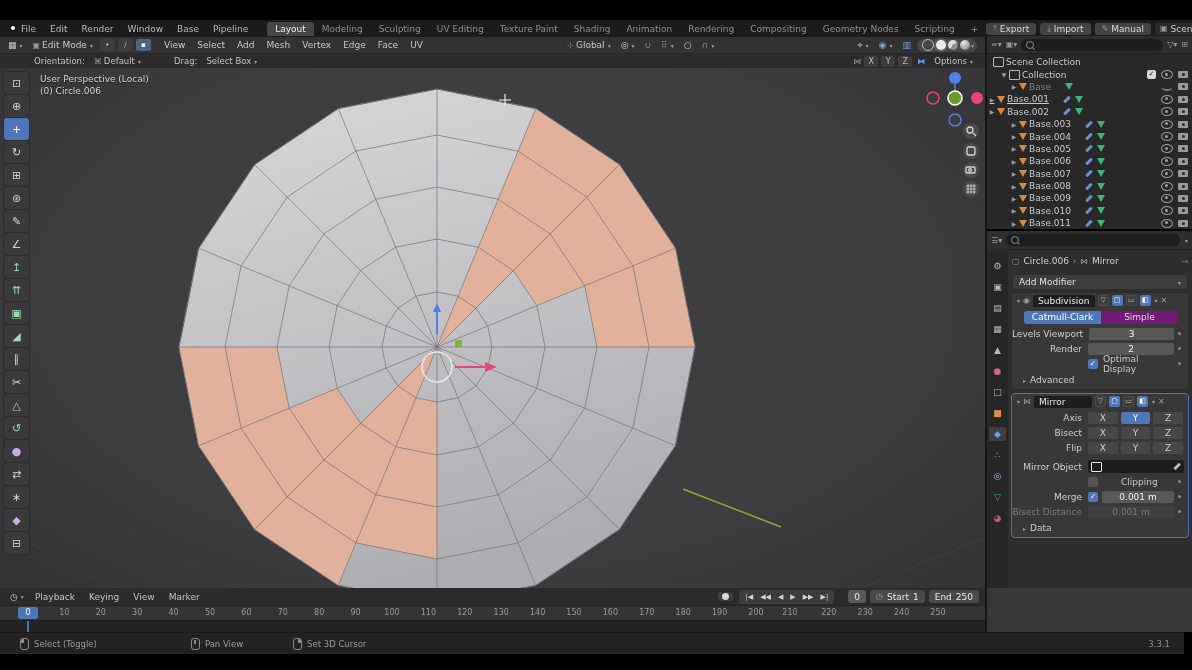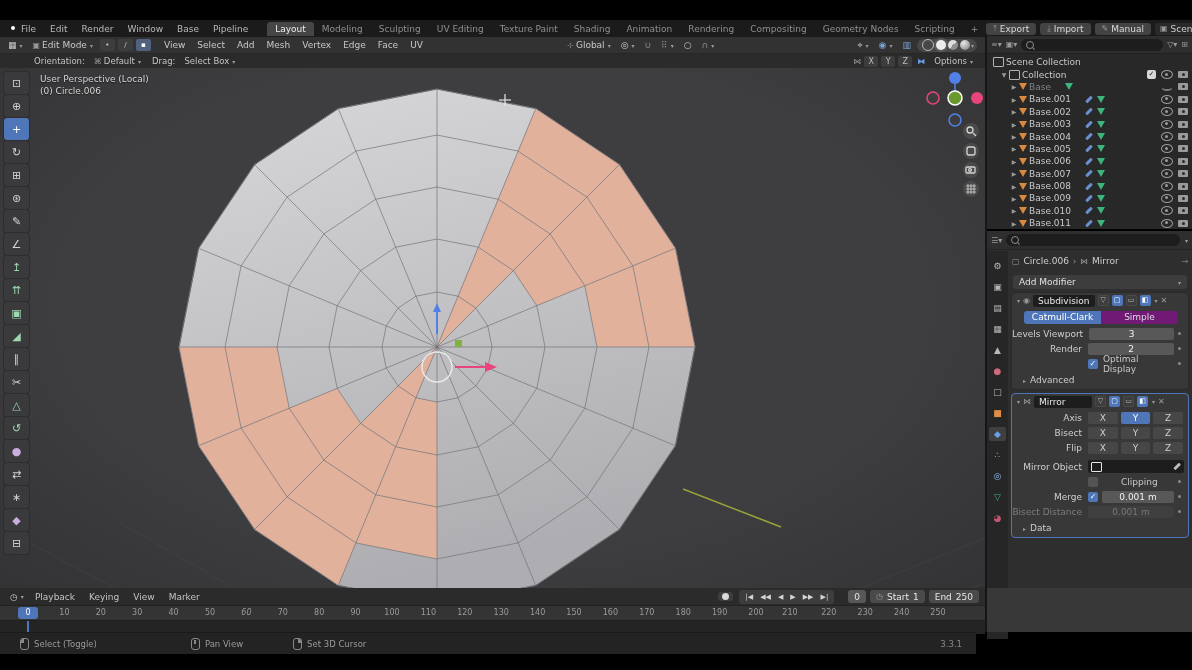--- a/index.html
+++ b/index.html
@@ -104,21 +104,21 @@
   #tl-header{height:17px;display:flex;align-items:center;font-size:9px;color:#c3c3c3;background:#2b2b2b;border-bottom:1px solid #222;}
   #tl-ruler{position:relative;height:14px;background:#343434;font-size:8px;color:#9b9b9b;}
   .tick-label{position:absolute;top:2px;transform:translateX(-50%);}
   #tl-lane{position:relative;height:13px;background:#242424;border-top:1px solid #1e1e1e;}
   #cur-frame-chip{position:absolute;top:1px;width:20px;height:12px;background:#4f76b8;border-radius:3px;color:#fff;text-align:center;line-height:12px;font-size:8px;}
   #playhead{position:absolute;width:2px;background:#4f76b8;}
   .tl-field{background:#4a4a4a;border-radius:3px;height:13px;display:flex;align-items:center;padding:0 6px;gap:4px;margin-left:4px;color:#e6e6e6;}
   .play-cluster{background:#3d3d3d;border-radius:3px;height:14px;display:flex;align-items:center;padding:0 3px;gap:1px;}
   .play-btn{font-size:7px;color:#d5d5d5;padding:0 3px;}
   
-  #statusbar{left:0;top:632px;width:976px;height:21px;background:#232323;display:flex;align-items:center;font-size:8.5px;color:#9a9a9a;border-top:1px solid #1a1a1a;}
+  #statusbar{left:0;top:632px;width:1184px;height:21px;background:#232323;display:flex;align-items:center;font-size:8.5px;color:#9a9a9a;border-top:1px solid #1a1a1a;}
   .mouse{width:7px;height:10px;border:1px solid #8a8a8a;border-radius:3px;position:relative;display:inline-block;margin-right:5px;}
   .mouse.lmb::after{content:'';position:absolute;left:0;top:0;width:3px;height:4px;background:#8a8a8a;border-radius:2px 0 0 0;}
   .mouse.mmb::after{content:'';position:absolute;left:2px;top:1px;width:2px;height:4px;background:#8a8a8a;}
   .mouse.rmb::after{content:'';position:absolute;right:0;top:0;width:3px;height:4px;background:#8a8a8a;border-radius:0 2px 0 0;}
   .hint{display:flex;align-items:center;}
   #props-fill{left:987px;top:588px;width:205px;height:44px;background:#383838;}
 </style>
 </head>
 <body>
 
@@ -220,21 +220,21 @@
   </div>
 
   <div id="vp-tools-row" class="abs">
     <div class="hdr-group" style="margin-left:34px;gap:5px;">
       <span>Orientation:</span>
       <span class="hbtn">
           <span class="mini-ic">⌘</span>
           <span>Default</span>
           <span class="caret">▾</span>
         </span>
-      <span style="margin-left:2px;">Drag:</span>
+      <span style="margin-left:24px;">Drag:</span>
       <span class="hbtn">
           <span>Select Box</span>
           <span class="caret">▾</span>
         </span>
     </div>
     <div style="flex:1"></div>
     <div class="hdr-group" style="margin-right:8px;gap:2px;">
       <span class="mini-ic">⋈</span>
       <span class="xyz-btn">X</span>
       <span class="xyz-btn">Y</span>
@@ -435,34 +435,34 @@
           <span class="tri"></span>
           <span class="ol-label">Base</span>
           <span style="display: flex; gap: 4px; margin-left: 14px; align-items: center;">
             <span class="tri green"></span>
           </span>
           <span class="ol-right">
             <span class="icon-eye closed"></span>
             <span class="icon-cam"></span>
           </span>
         </div>
-        <div class="ol-row" style="padding-left: 22px;">
+        <div class="ol-row" style=" text-decoration: underline;">
           <span class="ol-caret">▶</span>
           <span class="tri"></span>
           <span class="ol-label">Base.001</span>
           <span style="display: flex; gap: 4px; margin-left: 14px; align-items: center;">
             <span class="icon-wrench"></span>
             <span class="tri green"></span>
           </span>
           <span class="ol-right">
             <span class="icon-eye"></span>
             <span class="icon-cam"></span>
           </span>
         </div>
-        <div class="ol-row" style="padding-left: 22px;">
+        <div class="ol-row" style="">
           <span class="ol-caret">▶</span>
           <span class="tri"></span>
           <span class="ol-label">Base.002</span>
           <span style="display: flex; gap: 4px; margin-left: 14px; align-items: center;">
             <span class="icon-wrench"></span>
             <span class="tri green"></span>
           </span>
           <span class="ol-right">
             <span class="icon-eye"></span>
             <span class="icon-cam"></span>

